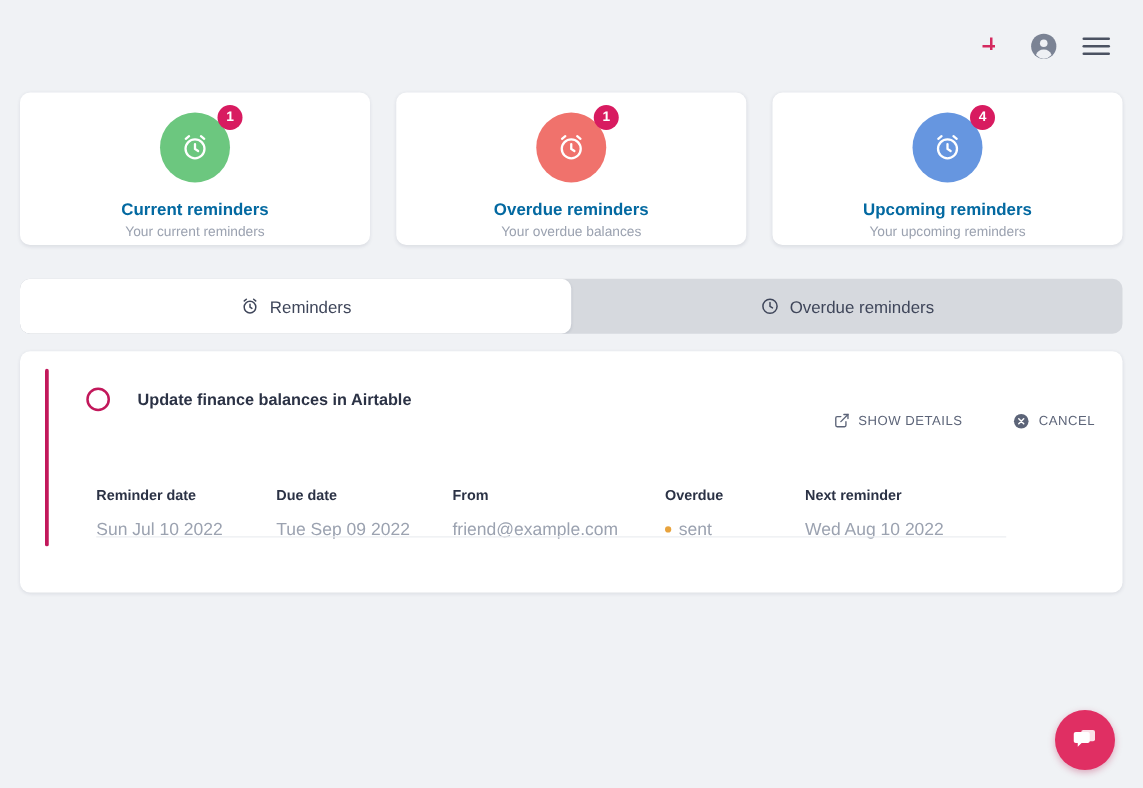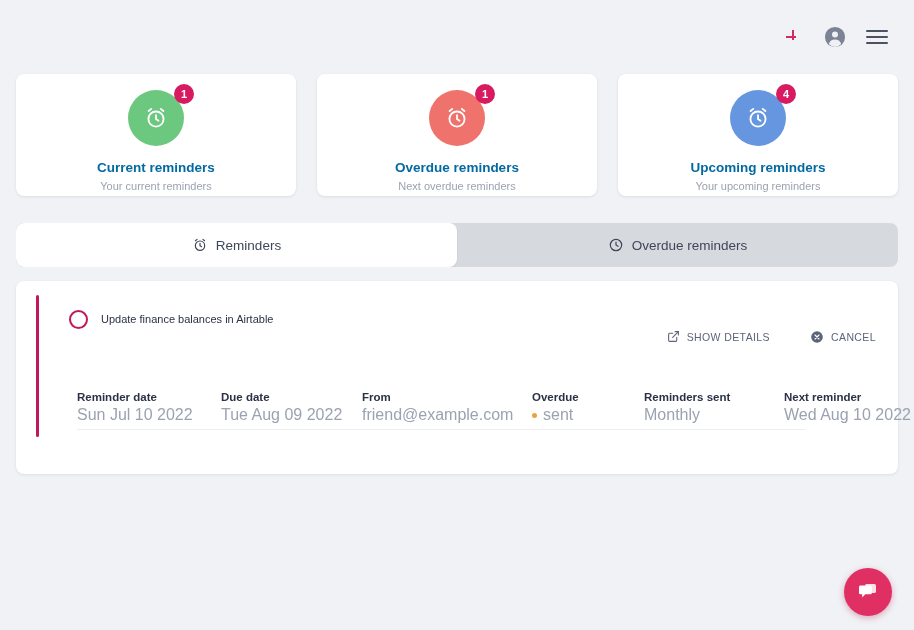--- a/index.html
+++ b/index.html
@@ -156,23 +156,23 @@
     height: 40px;
   }
   .ring {
     width: 19px; height: 19px;
     border: 2px solid #c2185b;
     border-radius: 50%;
     flex: 0 0 auto;
     cursor: pointer;
   }
   .reminder-title {
-    margin-left: 13px;
-    font-size: 11px;
-    font-weight: normal;
+    margin-left: 22px;
+    font-size: 13px;
+    font-weight: bold;
     color: #2b3245;
   }
   .head-actions {
     margin-left: auto;
     display: flex;
     align-items: center;
     gap: 40px;
     margin-top: 35px;
   }
   .action {
@@ -195,22 +195,22 @@
   .f4 { width: 112px; }
   .f5 { width: 140px; }
   .f6 { width: auto; }
   .field-label {
     font-size: 11.5px;
     font-weight: bold;
     color: #2b3245;
     margin-top: 24px;
   }
   .field-value {
-    margin-top: 3px;
-    font-size: 16px;
+    margin-top: 12px;
+    font-size: 14px;
     color: #9ba2b0;
     display: flex;
     align-items: center;
     gap: 6px;
   }
   .dot {
     width: 5px; height: 5px; border-radius: 50%;
     background: #e8a33d;
     display: inline-block;
   }
@@ -279,21 +279,21 @@
       <div class="circle red">
         <svg width="26" height="26" viewBox="0 0 24 24" fill="none" stroke="#ffffff" stroke-width="1.7" stroke-linecap="round">
           <circle cx="12" cy="13" r="7"></circle>
           <path d="M12 9.5V13l2.3 1.6"></path>
           <path d="M5.2 5.6 7.6 3.6M18.8 5.6 16.4 3.6"></path>
         </svg>
       </div>
       <div class="badge">1</div>
     </div>
     <div class="card-title">Overdue reminders</div>
-    <div class="card-sub">Next overdue reminders</div>
+    <div class="card-sub">Your overdue balances</div>
   </div>
 
   <div class="card">
     <div class="badge-wrap">
       <div class="circle blue">
         <svg width="26" height="26" viewBox="0 0 24 24" fill="none" stroke="#ffffff" stroke-width="1.7" stroke-linecap="round">
           <circle cx="12" cy="13" r="7"></circle>
           <path d="M12 9.5V13l2.3 1.6"></path>
           <path d="M5.2 5.6 7.6 3.6M18.8 5.6 16.4 3.6"></path>
         </svg>
@@ -350,37 +350,33 @@
     </div>
   </div>
 
   <div class="fields">
     <div class="field f1">
       <div class="field-label">Reminder date</div>
       <div class="field-value">Sun Jul 10 2022</div>
     </div>
     <div class="field f2">
       <div class="field-label">Due date</div>
-      <div class="field-value">Tue Aug 09 2022</div>
+      <div class="field-value">Tue Sep 09 2022</div>
     </div>
     <div class="field f3">
       <div class="field-label">From</div>
       <div class="field-value">friend@example.com</div>
     </div>
     <div class="field f4">
       <div class="field-label">Overdue</div>
       <div class="field-value">
         <span class="dot"></span>
         <span>sent</span>
       </div>
     </div>
-    <div class="field f5">
-      <div class="field-label">Reminders sent</div>
-      <div class="field-value">Monthly</div>
-    </div>
     <div class="field f6">
       <div class="field-label">Next reminder</div>
       <div class="field-value">Wed Aug 10 2022</div>
     </div>
   </div>
 
   <div class="divider"></div>
 </div>
 
 <div class="fab">

